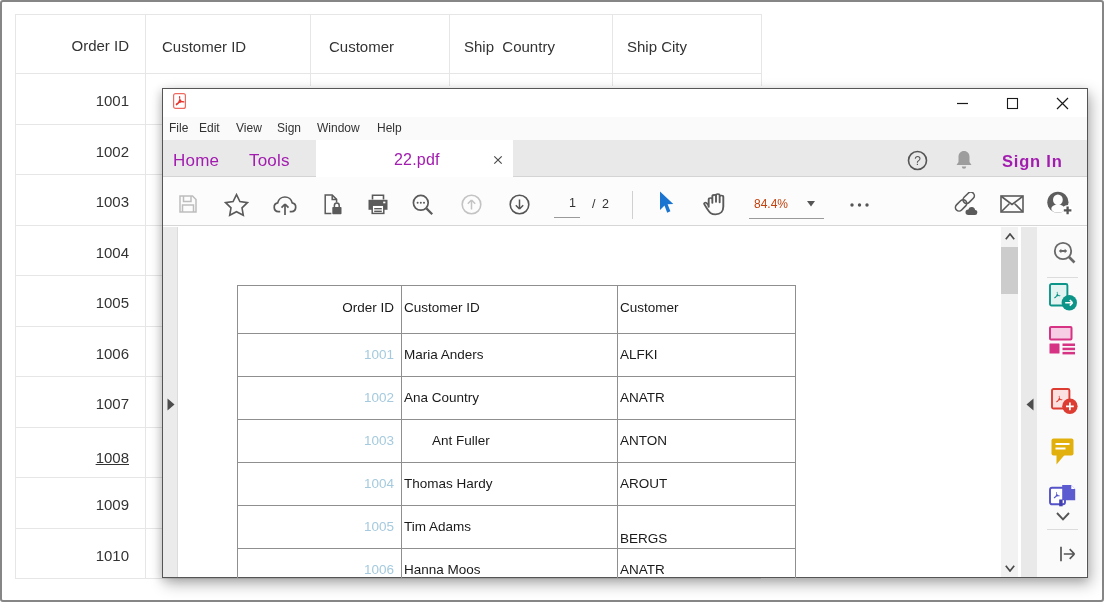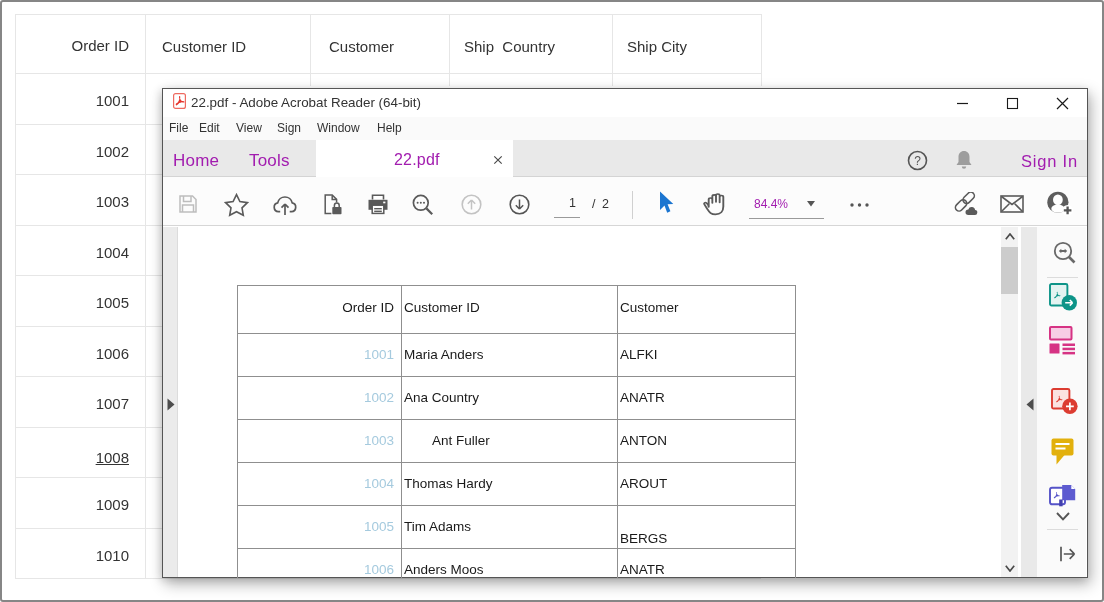--- a/index.html
+++ b/index.html
@@ -73,21 +73,20 @@
   <div class="gtxt num" style="left:67px; top:448px;text-decoration:underline;">1008</div>
   <div class="gtxt num" style="left:67px; top:495px;">1009</div>
   <div class="gtxt num" style="left:67px; top:546px;">1010</div>
 
   <div id="win">
     <div id="title">
       <svg class="abs" style="left:10px; top:4px;" width="13" height="16" viewBox="0 0 13 16">
         <rect x="0.6" y="0.6" width="11.8" height="14.8" rx="2" fill="#fff" stroke="#ee6a60" stroke-width="1.2"></rect>
         <path d="M2.7 11.4 C2.3 10.8 4.2 9.5 5 9.2 C5.6 8.1 6.2 6.6 6.4 5.7 C5.8 4.4 5.9 3.1 6.7 3.1 C7.5 3.1 7.3 4.7 7.1 5.6 C7.5 6.6 8.2 7.5 8.9 8.1 C10 8 11.5 8.3 11.5 9 C11.5 9.8 9.8 9.6 8.9 9.3 C8.1 9.6 7.1 9.9 6.3 10.1 C5.5 11.2 4.3 12.4 3.5 12.4 C3.1 12.4 2.8 11.9 2.7 11.4 Z" fill="#e5372f"></path>
       </svg>
-      <span class="t">22.pdf - Adobe Acrobat Reader (64-bit)</span>
 
       <svg class="abs" style="left:788px; top:0;" width="136" height="29" viewBox="0 0 136 29">
         <line x1="6" y1="14.5" x2="17" y2="14.5" stroke="#1a1a1a" stroke-width="1.2"></line>
         <rect x="56.5" y="9.5" width="10" height="10" fill="none" stroke="#1a1a1a" stroke-width="1.1"></rect>
         <path d="M106 9 L117 20 M117 9 L106 20" stroke="#1a1a1a" stroke-width="1.2"></path>
       </svg>
     </div>
     <div id="menubar">
       <span style="left:6px;">File</span>
       <span style="left:36px;">Edit</span>
@@ -106,21 +105,21 @@
         <path d="M1.3 1.3 L8.7 8.7 M8.7 1.3 L1.3 8.7" stroke="#494949" stroke-width="1.15"></path>
       </svg>
       <svg class="abs" style="left:744px; top:10px;" width="21" height="21" viewBox="0 0 21 21">
         <circle cx="10.5" cy="10.5" r="9" fill="none" stroke="#555" stroke-width="1.6"></circle>
         <text x="10.5" y="15" font-size="12" fill="#555" text-anchor="middle" font-family="Liberation Sans">?</text>
       </svg>
       <svg class="abs" style="left:792px; top:10px;" width="18" height="20" viewBox="0 0 18 20">
         <path d="M9 1 C5.7 1 3.5 3.5 3.5 7 L3.5 12 L1.5 15 L16.5 15 L14.5 12 L14.5 7 C14.5 3.5 12.3 1 9 1 Z" fill="#9d9d9d"></path>
         <path d="M6.8 16.5 a2.2 2.2 0 0 0 4.4 0 Z" fill="#9d9d9d"></path>
       </svg>
-      <span class="lbl" style="left:839px; font-weight:normal; letter-spacing:0.8px; font-size:16.5px; top:12px;margin-left:19px;">Sign In</span>
+      <span class="lbl" style="left:839px; font-weight:bold; letter-spacing:0.8px; font-size:16.5px; top:12px;">Sign In</span>
     </div>
     <div id="toolbar">
 
       <svg class="tico" style="left:15px;" width="20" height="20" viewBox="0 0 20 20" fill="none" stroke="#bdbdbd" stroke-width="1.5">
         <path d="M2 2 H14.5 L18 5.5 V18 H2 Z"></path>
         <path d="M5.5 2 V7.5 H13 V2"></path>
         <path d="M4.5 18 V11 H15.5 V18"></path>
       </svg>
 
       <svg class="tico" style="left:61px; top:16px;" width="25" height="24" viewBox="0 0 25 24" fill="none" stroke="#5a5a5a" stroke-width="1.6">
@@ -172,21 +171,21 @@
 
       <svg class="tico" style="left:496px; top:14px;" width="17" height="24" viewBox="0 0 17 22" preserveAspectRatio="none">
         <path d="M1 0.5 L1 17.5 L5.5 13.4 L8.2 19.9 L11.4 18.5 L8.6 12.2 L14.3 11.9 Z" fill="#1b75d0"></path>
       </svg>
 
       <svg class="tico" style="left:538px; top:14px;" width="29" height="26" viewBox="0 0 23 25" preserveAspectRatio="none" fill="none" stroke="#5a5a5a" stroke-width="1.5" stroke-linecap="round" stroke-linejoin="round">
         <path d="M6.1 15.4 V8.2 a1.45 1.45 0 0 1 2.9 0 V11.6 M9 11.4 V5.2 a1.45 1.45 0 0 1 2.9 0 V10.6 M11.9 10.6 V4.3 a1.45 1.45 0 0 1 2.9 0 V10.8 M14.8 11 V5.8 a1.45 1.45 0 0 1 2.9 0 V15 C17.7 19.4 15.5 22.5 11.5 22.5 C8 22.5 6.8 20.7 5.2 17.6 C4.4 16 3.3 14 2.6 12.6 C2.1 11.6 3.3 10.7 4.2 11.4 C5 12 6.1 14 6.1 15.4"></path>
       </svg>
 
       <div class="abs" style="left:586px; top:14px; width:75px; border-bottom:1px solid #9a9a9a; height:28px;">
-        <span class="abs" style="left:5px; top:6px; font-size:12px; color:#a21caf;">84.4%</span>
+        <span class="abs" style="left:5px; top:6px; font-size:12px; color:#c2410c;">84.4%</span>
         <svg class="abs" style="left:58px; top:10px;" width="8" height="5.5" viewBox="0 0 8 5.5">
             <path d="M0 0 L8 0 L4 5.5 Z" fill="#555"></path>
           </svg>
       </div>
 
       <svg class="tico" style="left:687px; top:26px;" width="19" height="4" viewBox="0 0 19 4">
         <circle cx="2" cy="2" r="1.7" fill="#555"></circle>
           <circle cx="9.5" cy="2" r="1.7" fill="#555"></circle>
           <circle cx="17" cy="2" r="1.7" fill="#555"></circle>
       </svg>
@@ -242,21 +241,21 @@
     <div class="ptnum" style="left:161px; top:345px;">1003</div>
     <div class="pth" style="left:241px; top:345px;margin-left:28px;">Ant Fuller</div>
     <div class="pth" style="left:457px; top:345px;">ANTON</div>
     <div class="ptnum" style="left:161px; top:388px;">1004</div>
     <div class="pth" style="left:241px; top:388px;">Thomas Hardy</div>
     <div class="pth" style="left:457px; top:388px;">AROUT</div>
     <div class="ptnum" style="left:161px; top:431px;">1005</div>
     <div class="pth" style="left:241px; top:431px;">Tim Adams</div>
     <div class="pth" style="left:457px; top:431px;margin-top:12px;">BERGS</div>
     <div class="ptnum" style="left:161px; top:474px;">1006</div>
-    <div class="pth" style="left:241px; top:474px;">Anders Moos</div>
+    <div class="pth" style="left:241px; top:474px;">Hanna Moos</div>
     <div class="pth" style="left:457px; top:474px;">ANATR</div>
 
     <div class="abs" style="left:838px; top:138px; width:17px; height:350px; background:#f2f2f2;"></div>
     <svg class="abs" style="left:842px; top:144px;" width="10" height="7" viewBox="0 0 10 7">
         <path d="M0.8 6.2 L5 1 L9.2 6.2" fill="none" stroke="#4a4a4a" stroke-width="1.7"></path>
       </svg>
     <div class="abs" style="left:838px; top:158px; width:17px; height:47px; background:#cccccc;"></div>
     <svg class="abs" style="left:842px; top:476px;" width="10" height="7" viewBox="0 0 10 7">
         <path d="M0.8 0.8 L5 6 L9.2 0.8" fill="none" stroke="#4a4a4a" stroke-width="1.7"></path>
       </svg>

